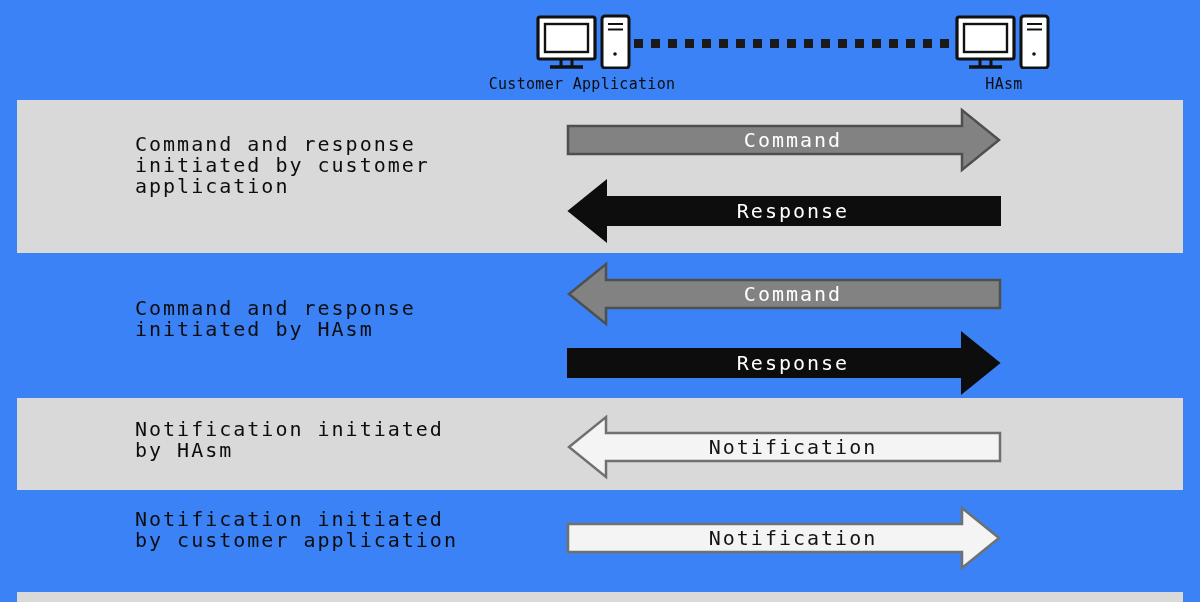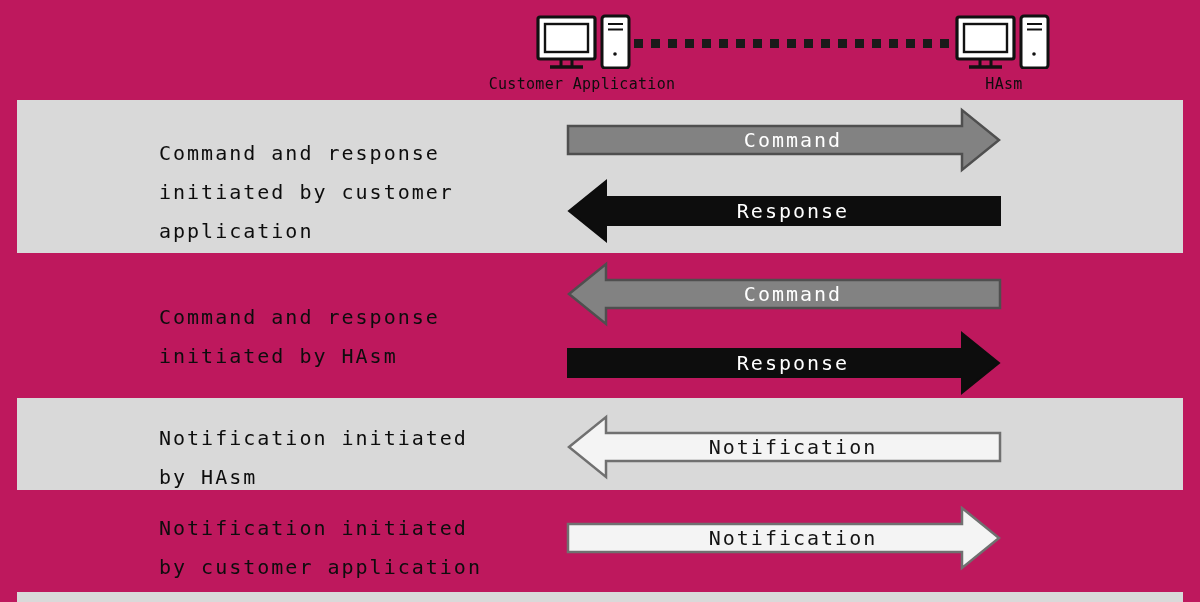--- a/index.html
+++ b/index.html
@@ -1,19 +1,19 @@
 <!DOCTYPE html>
 <html style="--ink: #1a1a1a; --band-gray: #d9d9d9; --command-fill: #828282; --command-border: #4f4f4f; --response-fill: #0d0d0d; --notification-fill: #f4f4f4; --notification-border: #707070;"><head>
 <meta charset="utf-8">
 <style>
   html,body{margin:0;padding:0;background:#ffffff;}
   .canvas{
     position:relative;
     width:1200px;height:602px;
-    background:#be185d;
+    background:#3b82f6;
     overflow:hidden;
     font-family:"DejaVu Sans Mono","Liberation Mono",monospace;
     color:#0d0d0d;
   }
   
   .node-icon{position:absolute;width:96px;height:60px;}
   .node-icon svg{width:100%;height:100%;display:block;}
   .node-label{
     position:absolute;top:75px;width:300px;
     text-align:center;font-size:15px;letter-spacing:.3px;
@@ -26,22 +26,22 @@
     background:repeating-linear-gradient(to right,var(--ink) 0 9px,transparent 9px 17px);
   }
   
   .band{position:absolute;left:17px;width:1166px;background:var(--band-gray);}
   .band-1{top:100px;height:153px;}
   .band-3{top:398px;height:92px;}
   .band-bottom{top:592px;height:10px;}
   
   .row-label{
     position:absolute;left:135px;width:430px;
-    font-size:20px;line-height:39px;letter-spacing:2px;
-    white-space:pre-line;color:#0d0d0d;margin-left:24px;
+    font-size:20px;line-height:21px;letter-spacing:2px;
+    white-space:pre-line;color:#0d0d0d;
   }
   .row-label-1{top:134px;}
   .row-label-2{top:298px;}
   .row-label-3{top:419px;}
   .row-label-4{top:509px;}
   
   .arrow{position:absolute;left:567px;width:434px;height:64px;}
   .arrow svg{position:absolute;inset:0;width:100%;height:100%;overflow:visible;}
   .arrow-left svg{transform:scaleX(-1);}
   .arrow polygon{stroke-linejoin:miter;}

